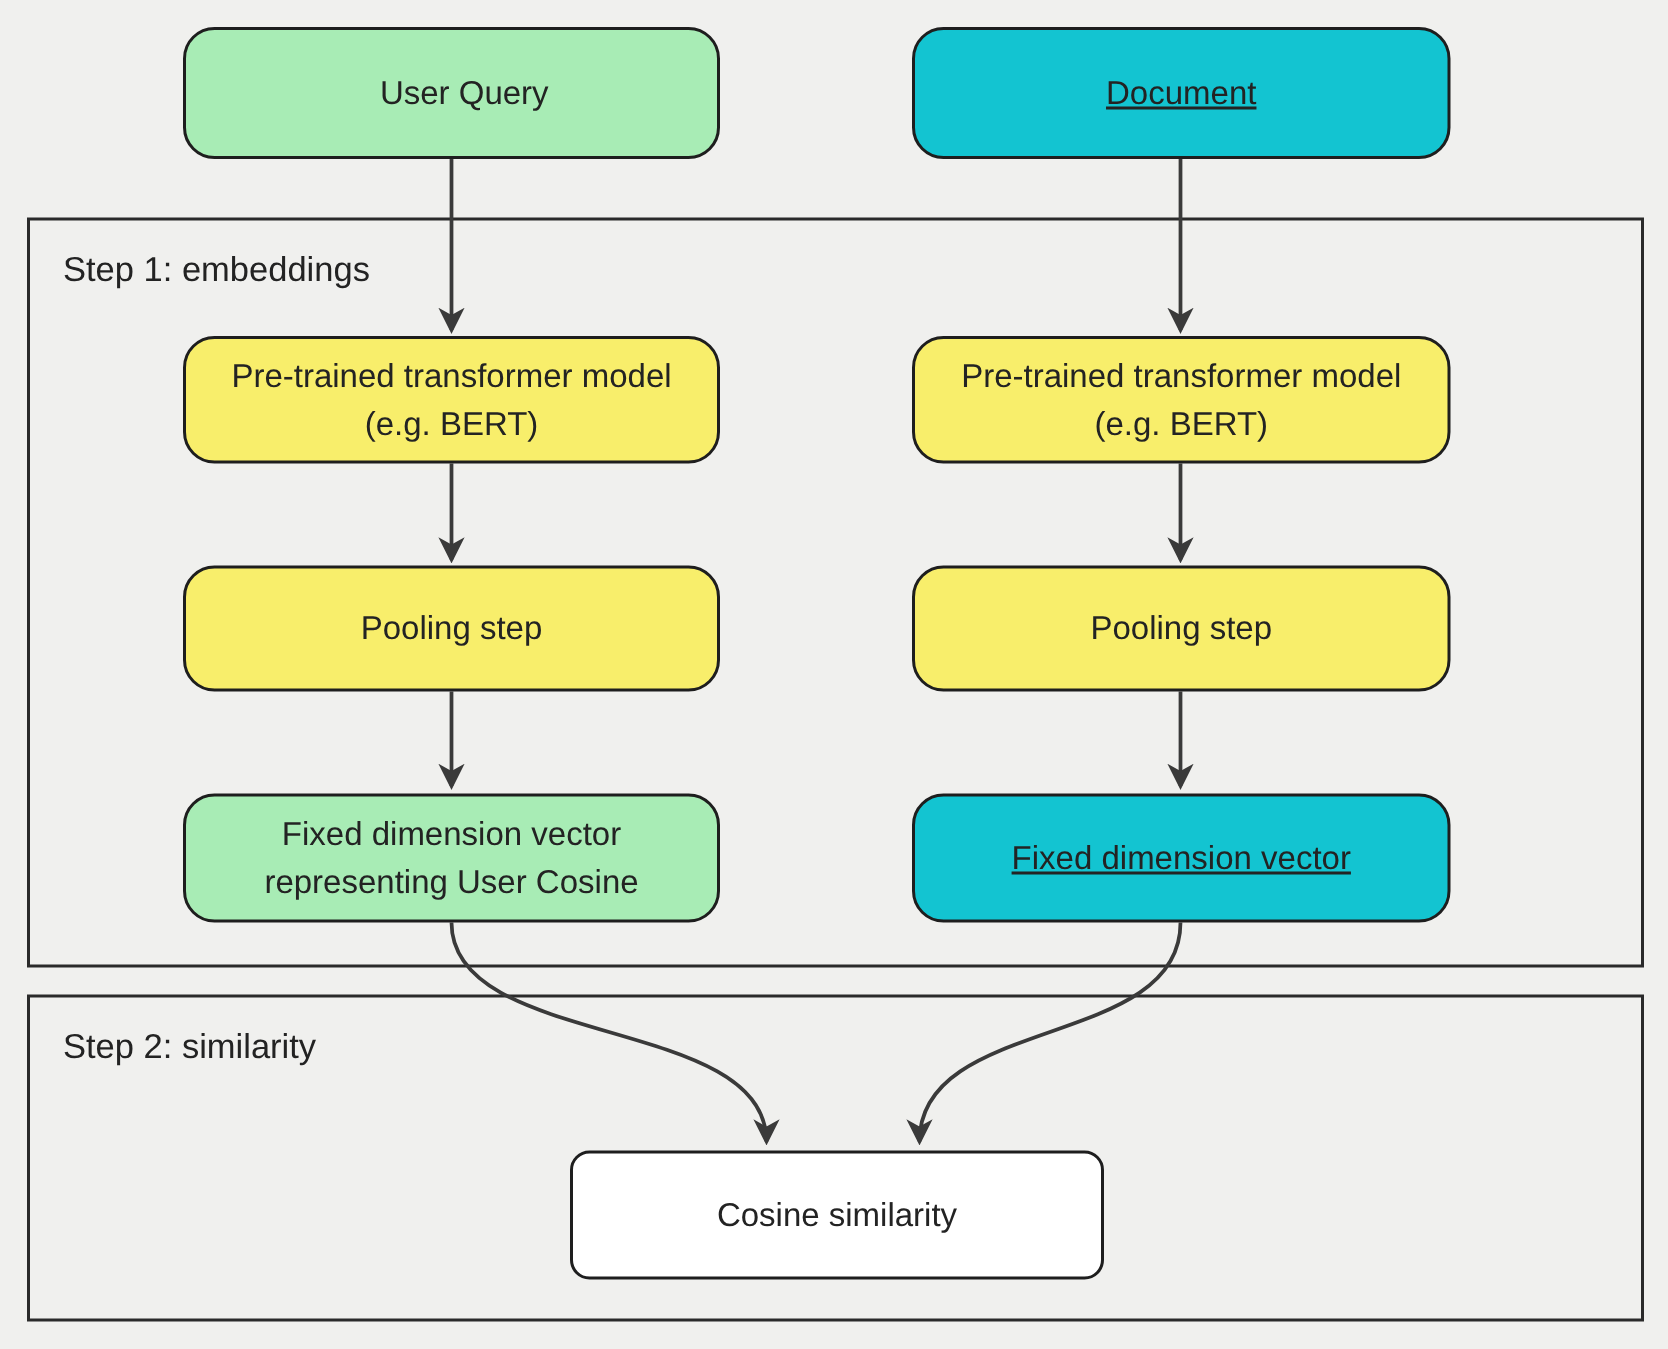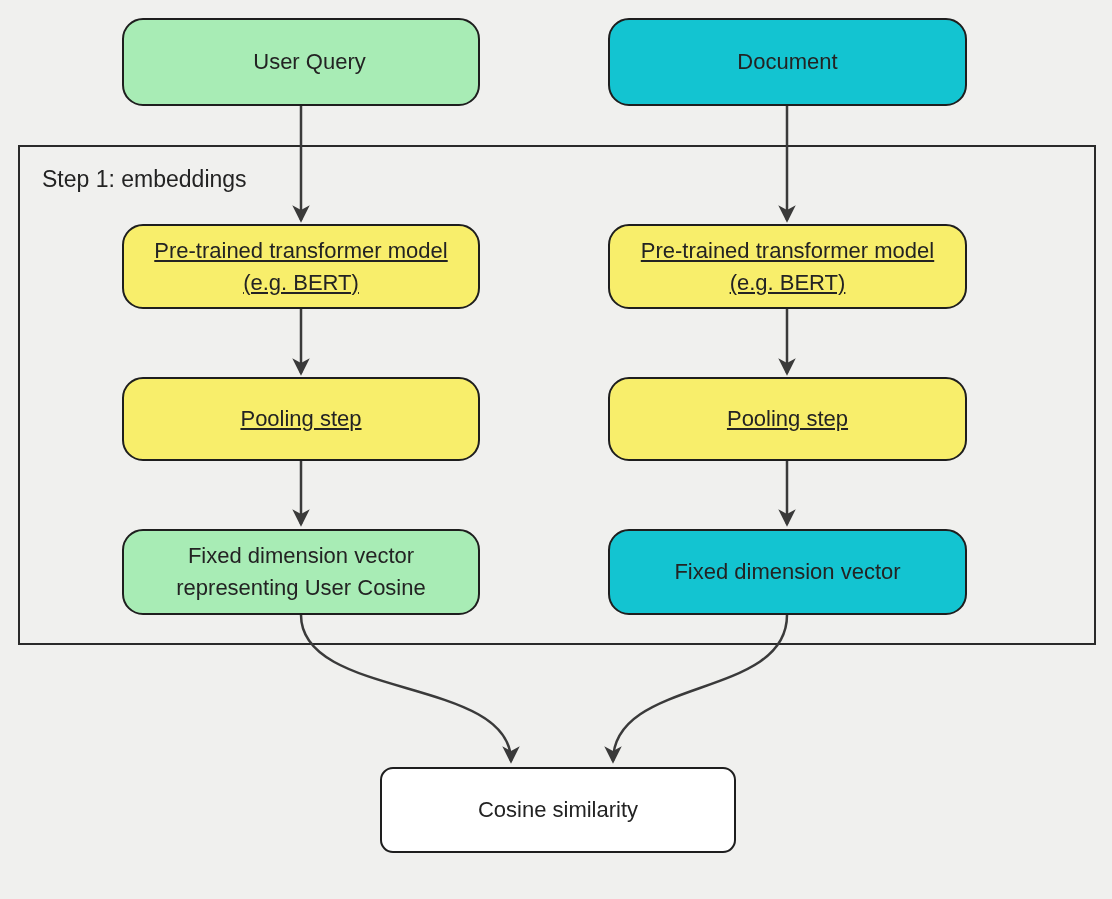--- a/index.html
+++ b/index.html
@@ -47,22 +47,22 @@
     display: flex;
     flex-direction: column;
     align-items: center;
     justify-content: center;
     text-align: center;
     font-size: 22px;
     line-height: 32px;
     color: var(--text);
   }
   .node.green  { background: var(--green); }
-  .node.cyan   { background: var(--cyan); }
-  .node.yellow { background: var(--yellow); text-decoration: underline; }
+  .node.cyan   { background: var(--cyan); text-decoration: underline; }
+  .node.yellow { background: var(--yellow); }
   .node.white  { background: var(--white); }
   .arrows {
     position: absolute;
     top: 0; left: 0;
     pointer-events: none;
   }
   .arrows path.edge {
     stroke: var(--arrow);
     stroke-width: 2.5;
     fill: none;
@@ -71,20 +71,23 @@
 </style>
 </head>
 <body>
 
 <div class="canvas">
 
   <div class="group" style="left:18px; top:145px; width:1078px; height:500px;">
     <span class="group-label">Step 1: embeddings</span>
   </div>
 
+  <div class="group" style="left:18px; top:663px; width:1078px; height:218px;">
+    <span class="group-label">Step 2: similarity</span>
+  </div>
 
   <svg class="arrows" width="1112" height="899" viewBox="0 0 1112 899">
     <defs>
       <marker id="ah" viewBox="0 0 10 10" refX="8.5" refY="5" markerWidth="7" markerHeight="7" orient="auto-start-reverse">
         <path d="M0,0 L10,5 L0,10 L2.8,5 Z"></path>
       </marker>
     </defs>
     <path class="edge" marker-end="url(#ah)" d="M301,106 L301,220"></path>
     <path class="edge" marker-end="url(#ah)" d="M787,106 L787,220"></path>
     <path class="edge" marker-end="url(#ah)" d="M301,309 L301,373"></path>

